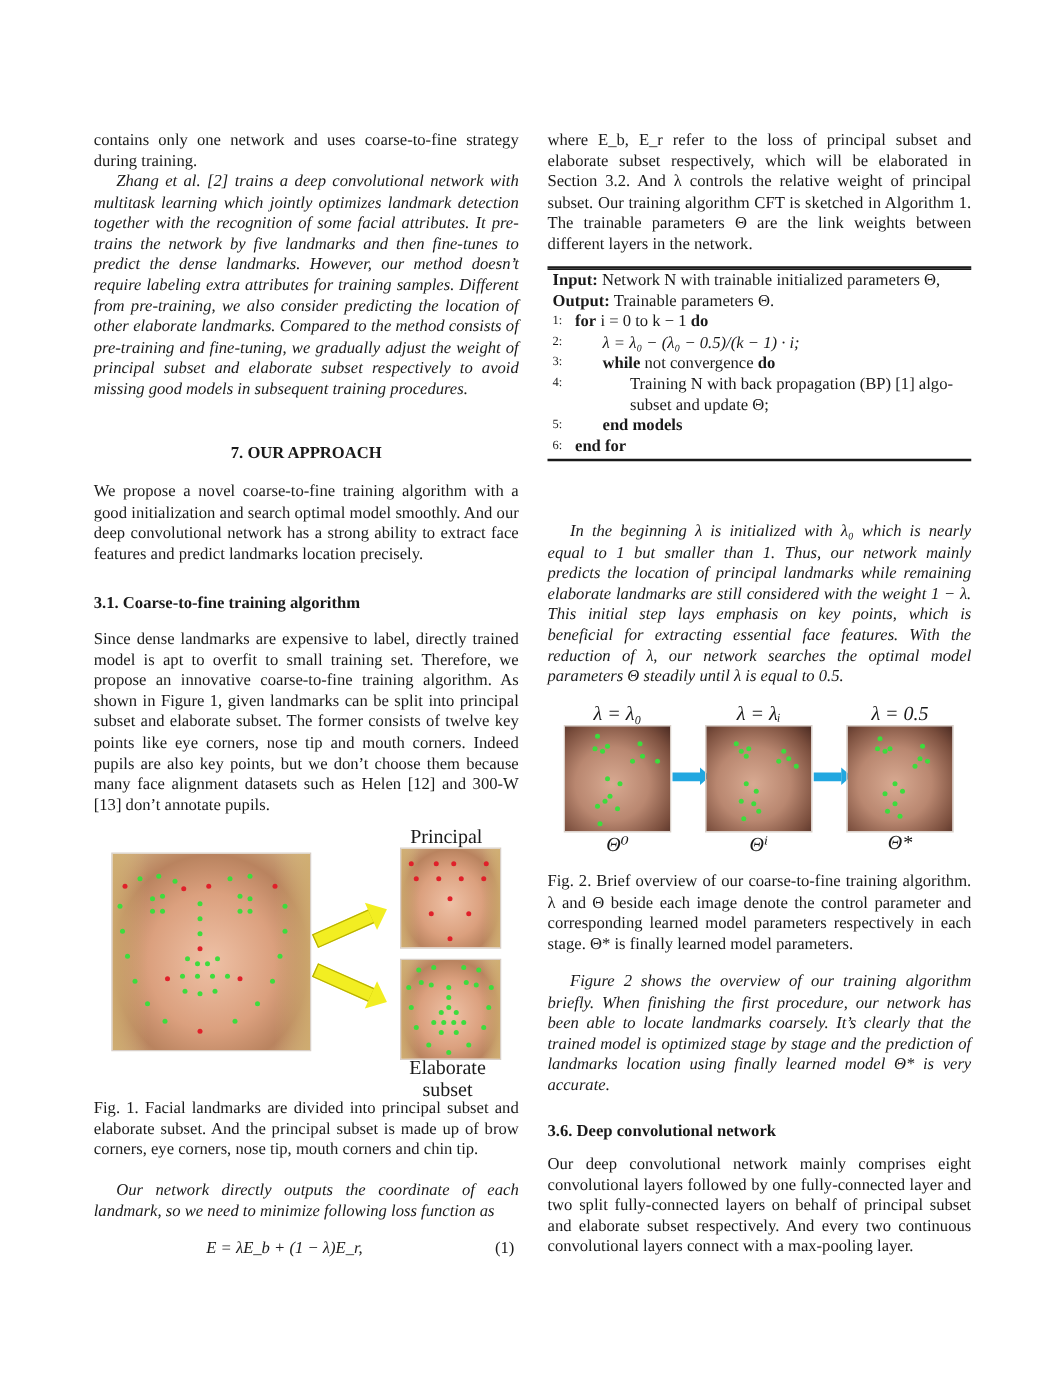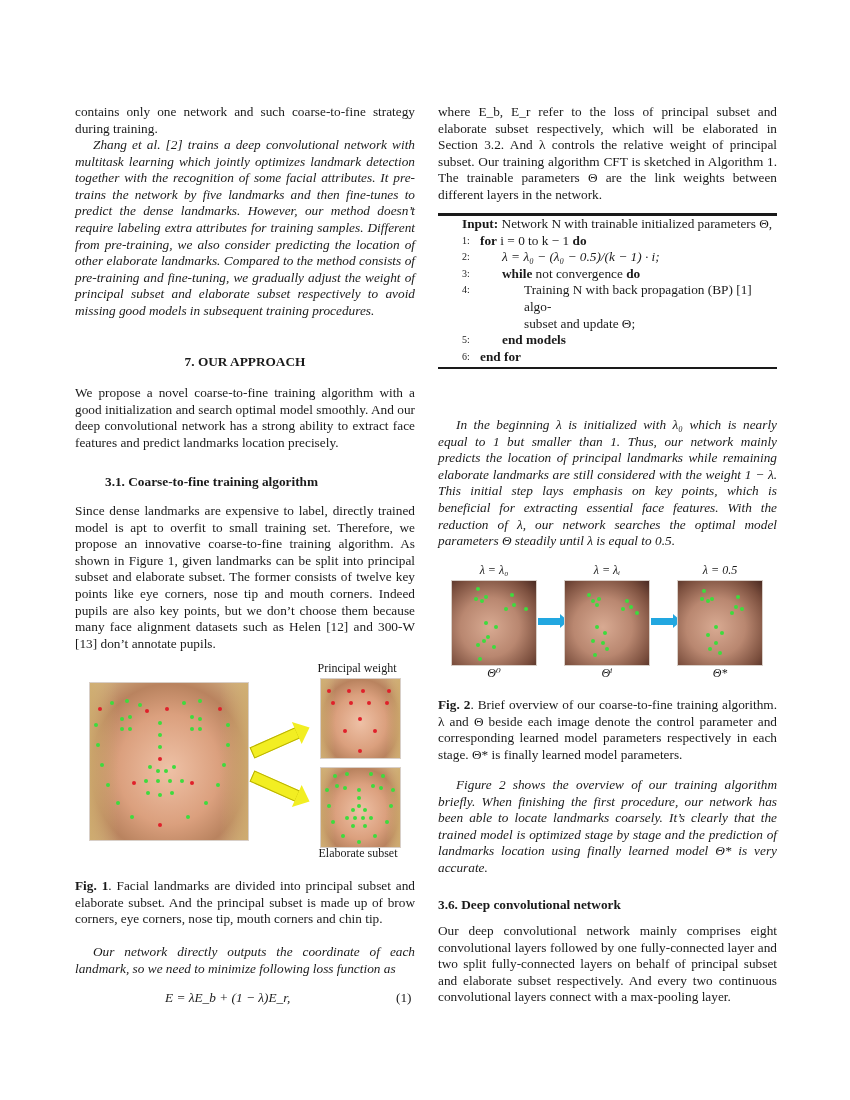--- a/index.html
+++ b/index.html
@@ -2,60 +2,60 @@
 <html><head>
 <meta charset="utf-8">
 <style>
   html, body { margin: 0; padding: 0; background: #ffffff; }
   body { width: 850px; height: 1100px; position: relative; overflow: hidden;
          font-family: "Liberation Serif", "DejaVu Serif", serif; color: #1a1a1a; }
   .p { position: absolute; font-size: 13.3px; line-height: 16.6px; text-align: justify; margin: 0; }
   .p.indent { text-indent: 18px; font-style: italic; }
   .h-sec { position: absolute; font-weight: bold; font-size: 13.3px; text-align: center; margin: 0; }
   .h-sub { position: absolute; font-weight: bold; font-size: 13.3px; margin: 0; }
-  .cap b { font-weight: bold; }
+  .cap b { font-weight: normal; }
   .math { font-style: italic; }
   
   .algo { position: absolute; left: 438px; top: 213px; width: 339px; font-size: 13.3px; line-height: 16.6px; }
   .algo .rule-top { border-top: 2px solid #1a1a1a; }
   .algo .rule-mid { border-top: 1px solid #1a1a1a; }
   .algo .rule-bot { border-top: 2px solid #1a1a1a; }
-  .algo .row { display: flex; padding-left: 4px; margin-left: 20px; }
+  .algo .row { display: flex; padding-left: 4px; }
   .algo .ln { width: 18px; font-size: 10px; flex: none; }
   .algo .ind1 { padding-left: 22px; }
   .algo .ind2 { padding-left: 44px; }
   .algo .cont { padding-left: 22px; }
   
   .face { position: absolute; border: 1px solid #d8cfc8; overflow: hidden; }
   .face .skin { position: absolute; inset: 0;
       background: radial-gradient(ellipse at 50% 55%, #eec1a6 0%, #dba07e 45%, #b9835f 70%, #d9bd8c 100%); }
   .face .hair { position: absolute; inset: 0;
       background: linear-gradient(90deg, rgba(206,172,110,0.85) 0%, rgba(206,172,110,0) 18%, rgba(206,172,110,0) 82%, rgba(206,172,110,0.85) 100%); }
   .face2 .skin { background: radial-gradient(ellipse at 45% 55%, #d8aa92 0%, #b98770 45%, #7a4e3d 80%, #4a2a22 100%); }
   .dot { position: absolute; width: 4px; height: 4px; border-radius: 50%; background: #3ddc3d; }
   .dot.r { background: #e0202a; }
   .arrow-y { position: absolute; height: 10px; background: #f2ee22; border: 1px solid #b8b000; transform-origin: left center; }
   .arrow-y::after { content: ""; position: absolute; right: -14px; top: -7px; border-left: 14px solid #f2ee22;
       border-top: 12px solid transparent; border-bottom: 12px solid transparent; }
   .arrow-b { position: absolute; height: 7px; background: #22a7e0; }
   .arrow-b::after { content: ""; position: absolute; right: -8px; top: -4px; border-left: 8px solid #22a7e0;
       border-top: 7px solid transparent; border-bottom: 7px solid transparent; }
-  .flabel { position: absolute; font-size: 12px; text-align: center; }
+  .flabel { position: absolute; font-size: 16px; text-align: center; }
   .eq { position: absolute; font-size: 13.3px; }
 </style>
 </head>
 <body>
 
-<p class="p" style="left:75px; top:104px; width:340px;">contains only one network and such coarse-to-fine strategy during training.</p>
+<p class="p" style="left:75px; top:104px; width:340px;">contains only one network and uses coarse-to-fine strategy during training.</p>
 <p class="p indent" style="left:75px; top:137px; width:340px;">Zhang et al. [2] trains a deep convolutional network with multitask learning which jointly optimizes landmark detection together with the recognition of some facial attributes. It pre-trains the network by five landmarks and then fine-tunes to predict the dense landmarks. However, our method doesn’t require labeling extra attributes for training samples. Different from pre-training, we also consider predicting the location of other elaborate landmarks. Compared to the method consists of pre-training and fine-tuning, we gradually adjust the weight of principal subset and elaborate subset respectively to avoid missing good models in subsequent training procedures.</p>
 
 <h2 class="h-sec" style="left:75px; top:354px; width:340px;">7. OUR APPROACH</h2>
 <p class="p" style="left:75px; top:385px; width:340px;">We propose a novel coarse-to-fine training algorithm with a good initialization and search optimal model smoothly. And our deep convolutional network has a strong ability to extract face features and predict landmarks location precisely.</p>
 
-<h3 class="h-sub" style="left:75px; top:474px; width:340px;margin-left:30px;">3.1. Coarse-to-fine training algorithm</h3>
+<h3 class="h-sub" style="left:75px; top:474px; width:340px;">3.1. Coarse-to-fine training algorithm</h3>
 <p class="p" style="left:75px; top:503px; width:340px;">Since dense landmarks are expensive to label, directly trained model is apt to overfit to small training set. Therefore, we propose an innovative coarse-to-fine training algorithm. As shown in Figure 1, given landmarks can be split into principal subset and elaborate subset. The former consists of twelve key points like eye corners, nose tip and mouth corners. Indeed pupils are also key points, but we don’t choose them because many face alignment datasets such as Helen [12] and 300-W [13] don’t annotate pupils.</p>
 
 <div>
   <div class="face" style="left:89px; top:682px; width:158px; height:157px;">
     <div class="skin"></div>
       <div class="hair"></div>
     <span class="dot" style="left:20px;top:18px"></span>
       <span class="dot" style="left:35px;top:16px"></span>
       <span class="dot" style="left:48px;top:20px"></span>
     <span class="dot r" style="left:8px;top:24px"></span>
@@ -165,20 +165,23 @@
 
 <p class="p" style="left:438px; top:104px; width:339px;">where E_b, E_r refer to the loss of principal subset and elaborate subset respectively, which will be elaborated in Section 3.2. And λ controls the relative weight of principal subset. Our training algorithm CFT is sketched in Algorithm 1. The trainable parameters Θ are the link weights between different layers in the network.</p>
 
 <div class="algo">
   <div class="rule-top"></div>
   <div class="rule-mid"></div>
   <div class="row">
       <span><b>Input:</b> <span>Network N with trainable initialized parameters Θ,</span></span>
     </div>
   <div class="row">
+      <span><b>Output:</b> <span>Trainable parameters Θ.</span></span>
+    </div>
+  <div class="row">
       <span class="ln">1:</span>
       <span><b>for</b><span> i = 0 to k − 1 </span><b>do</b></span>
     </div>
   <div class="row">
       <span class="ln">2:</span>
       <span class="ind1 math">λ = λ₀ − (λ₀ − 0.5)/(k − 1) · i;</span>
     </div>
   <div class="row">
       <span class="ln">3:</span>
       <span class="ind1"><b>while</b><span> not convergence </span><b>do</b></span>

